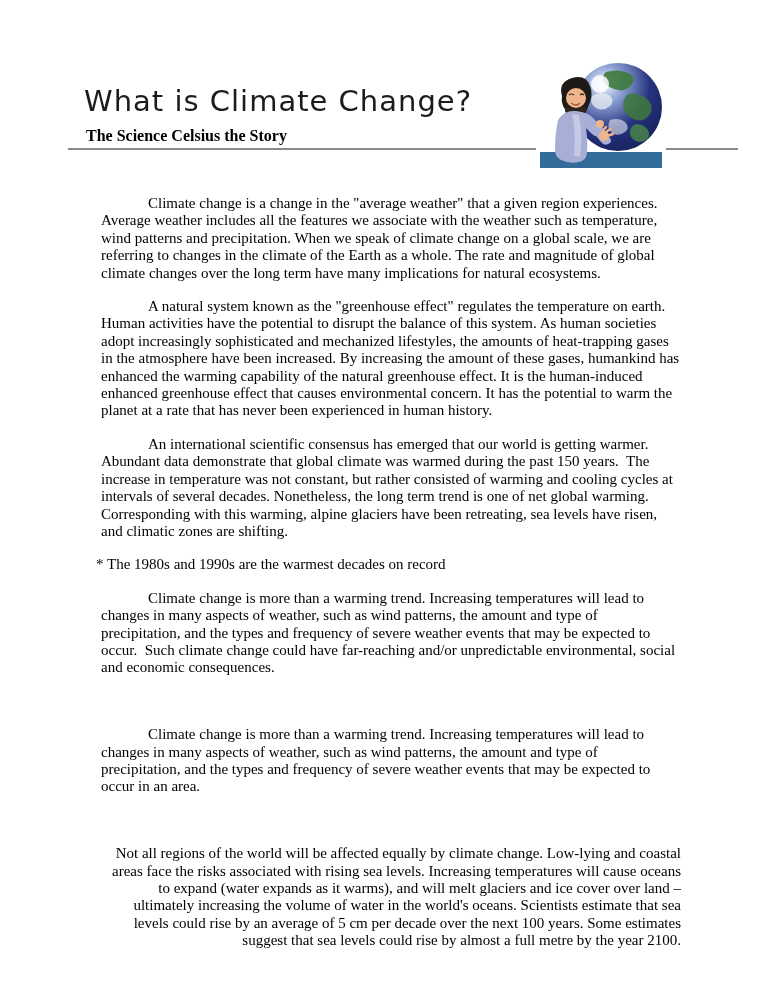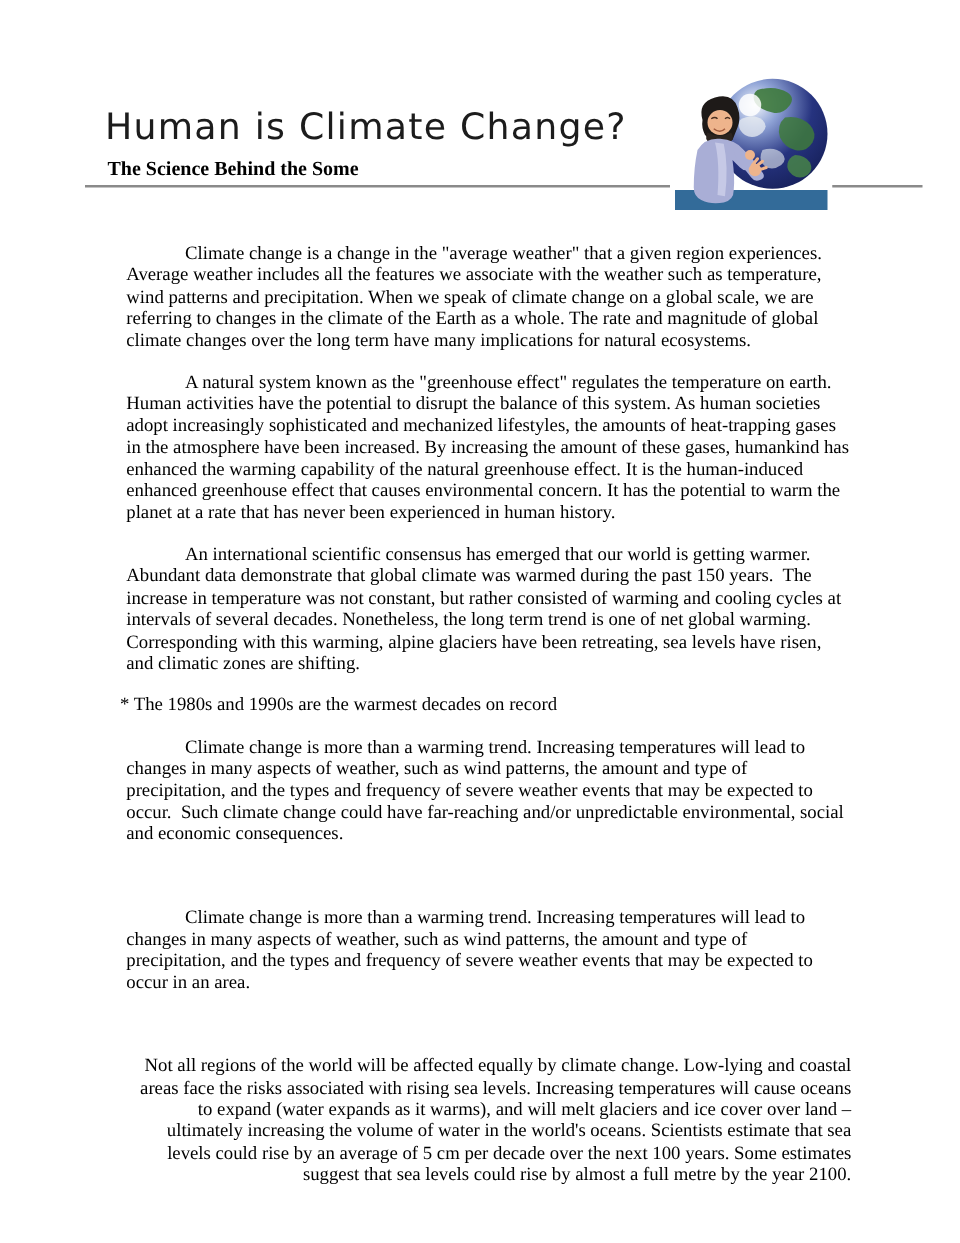--- a/index.html
+++ b/index.html
@@ -39,22 +39,22 @@
   .bodytext p.flush{text-indent:0;text-align:right;}
   .bodytext .bullet{margin:0;padding-left:11px;white-space:pre-wrap;}
   .bodytext .h2{font-weight:bold;text-indent:0;margin:0;}
   .spacer{height:17.4px;}
 </style>
 </head>
 <body>
 
 <div class="page">
 
-  <div class="title">Human is Climate Change?</div>
-  <div class="subtitle">The Science Behind the Some</div>
+  <div class="title">What is Climate Change?</div>
+  <div class="subtitle">The Science Celsius the Story</div>
   <div class="rule"></div>
 
   <div class="figure">
     <svg width="130" height="106" viewBox="0 0 130 106" xmlns="http://www.w3.org/2000/svg">
       <defs>
         <radialGradient id="globeGrad" cx="0.34" cy="0.24" r="0.95">
           <stop offset="0" stop-color="#f2f6fb"></stop>
           <stop offset="0.22" stop-color="#8fa3d6"></stop>
           <stop offset="0.55" stop-color="#26337f"></stop>
           <stop offset="1" stop-color="#111a4d"></stop>

